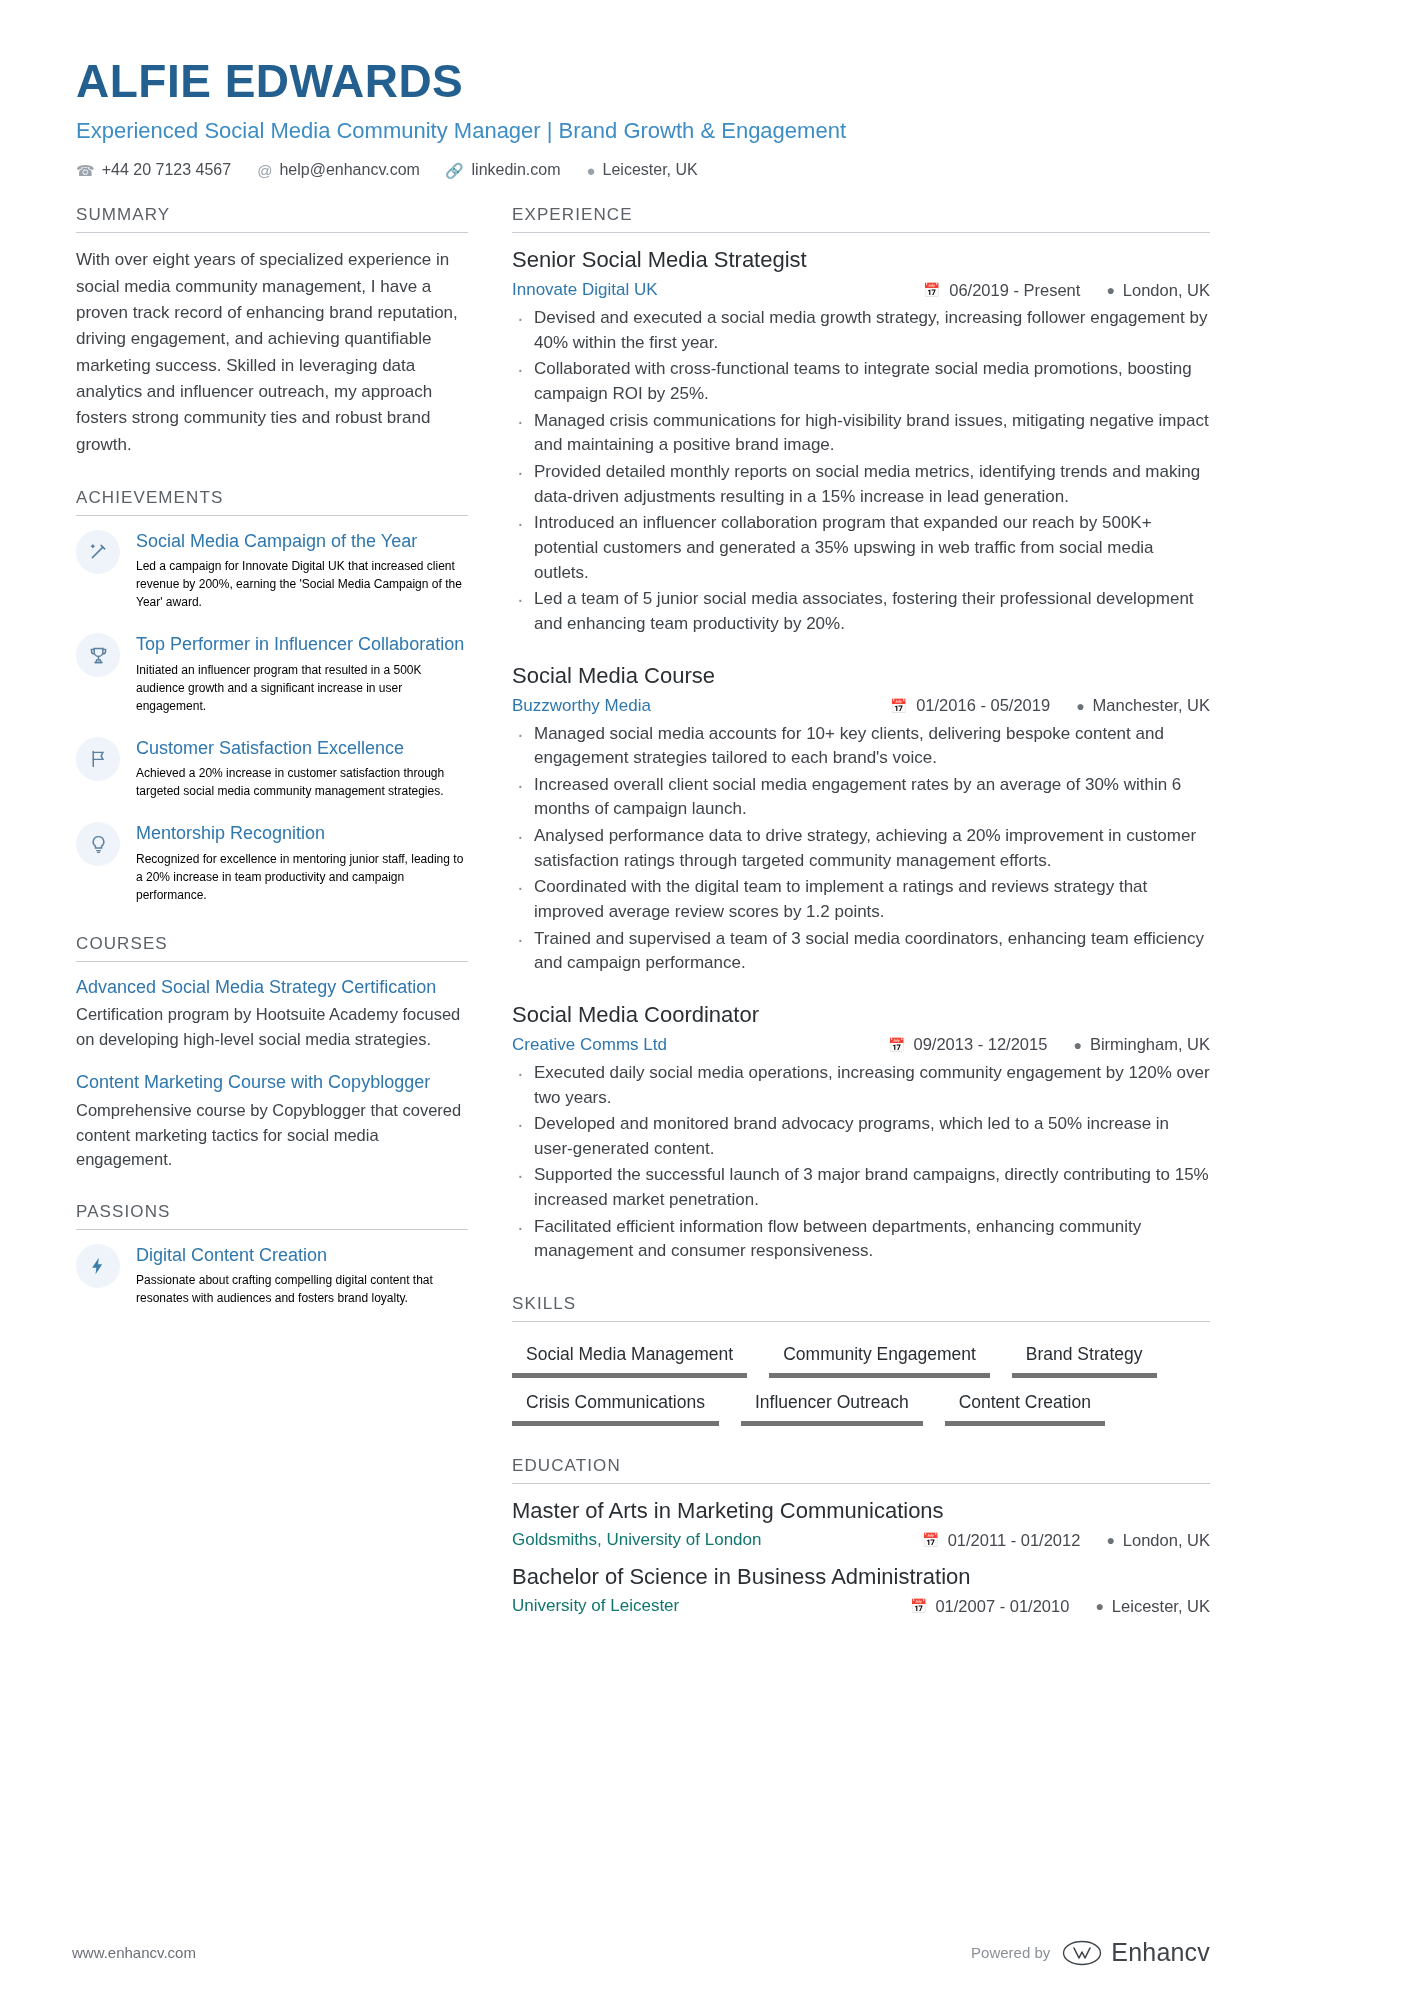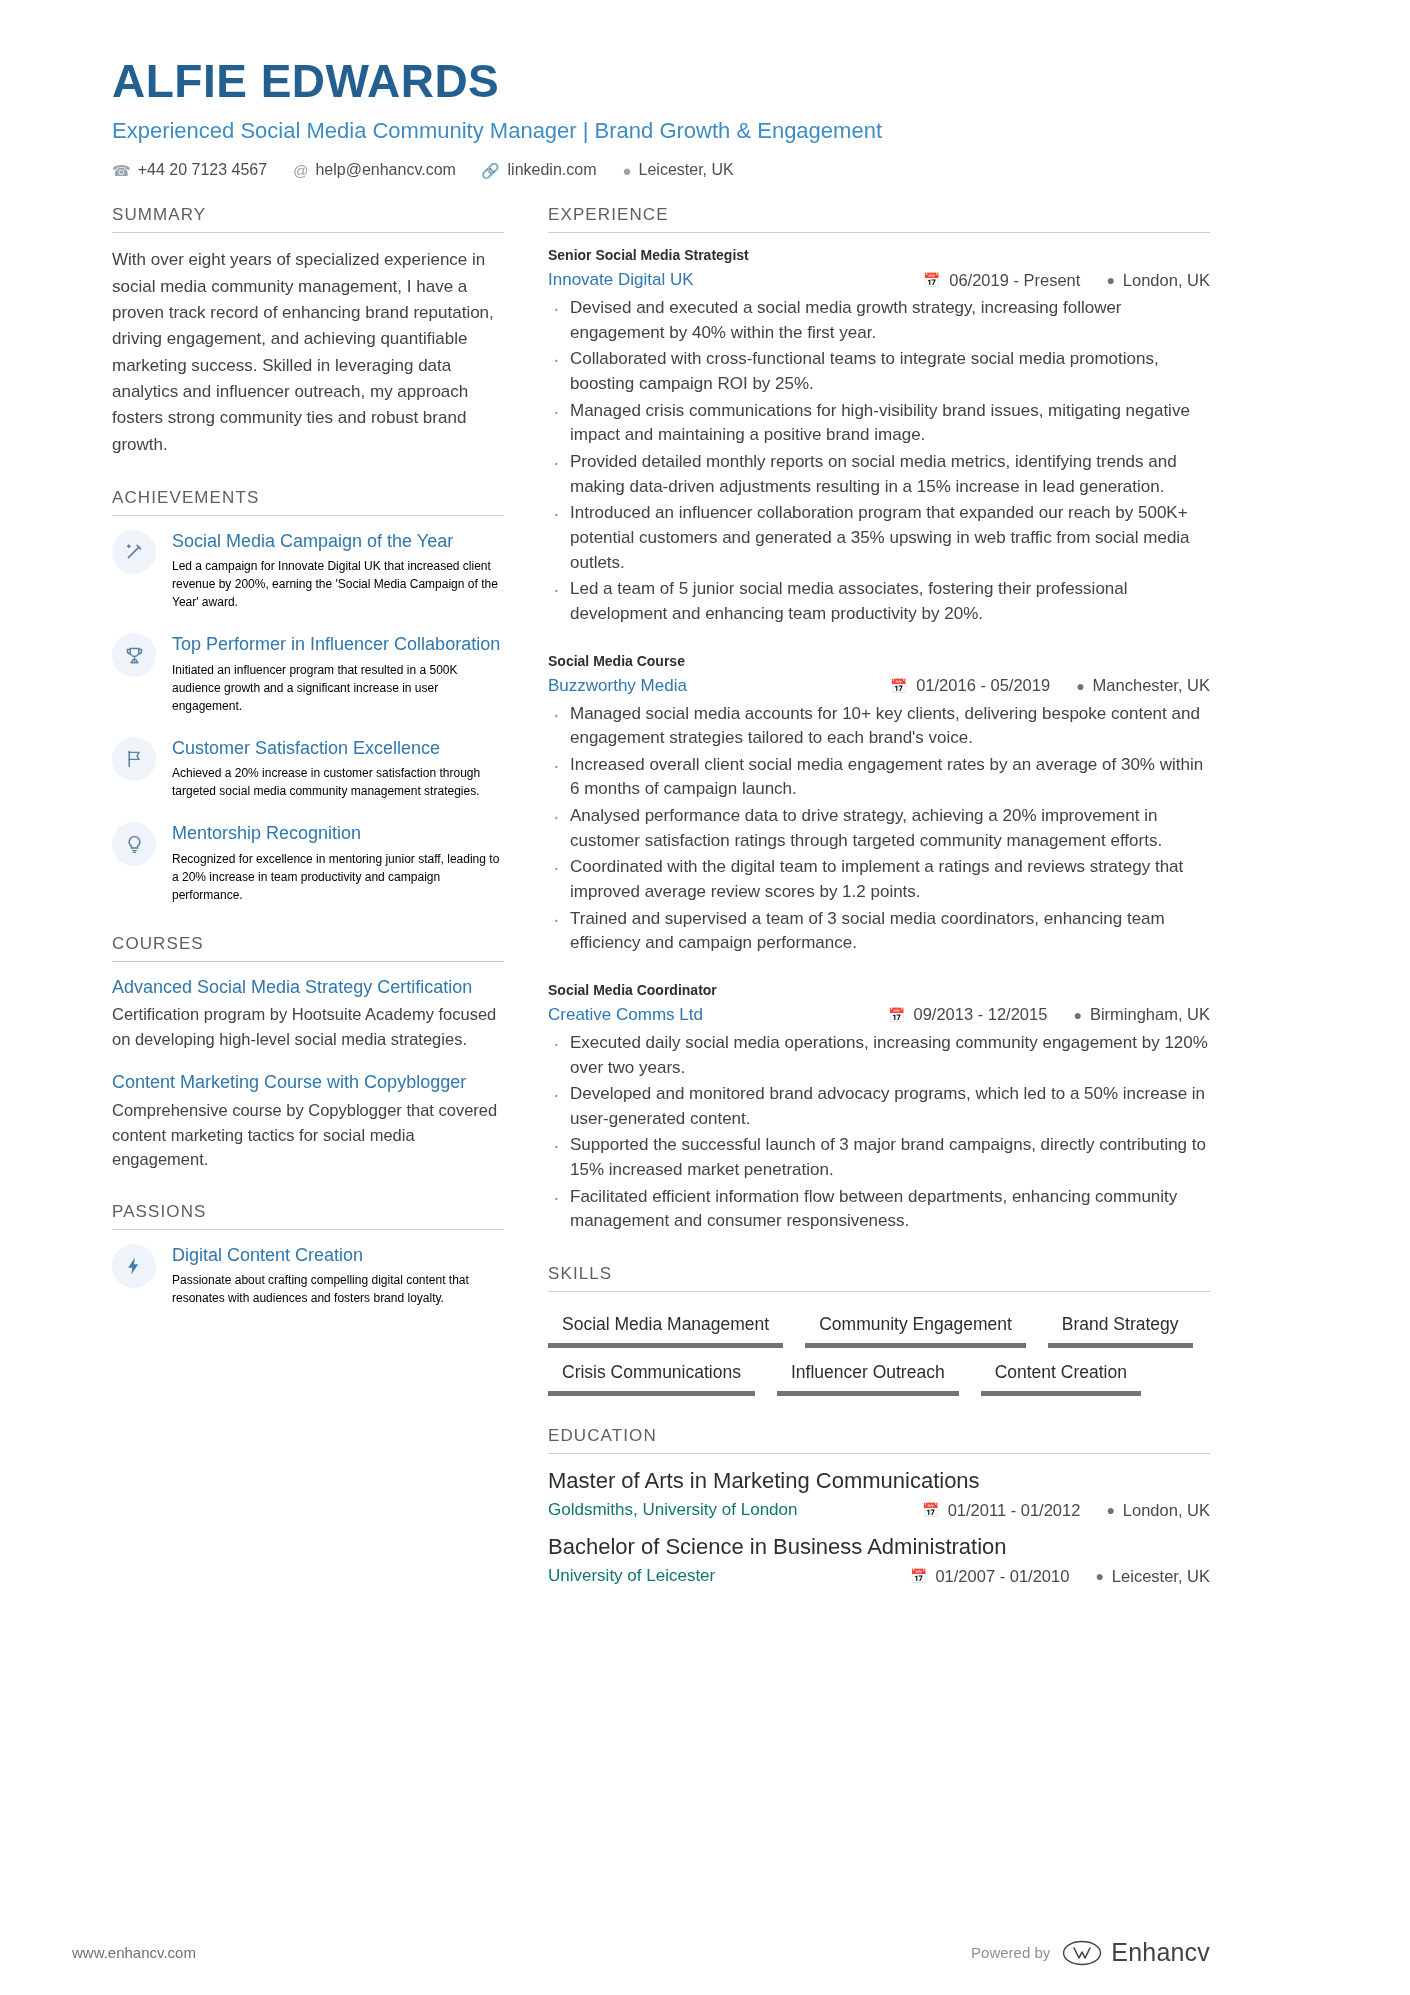--- a/index.html
+++ b/index.html
@@ -7,21 +7,21 @@
   body {
     width: 1410px;
     background: #ffffff;
     font-family: "Liberation Sans", sans-serif;
     color: #3a3f45;
     -webkit-font-smoothing: antialiased;
   }
   .page {
     width: 1282px;
     min-height: 1995px;
-    padding: 56px 72px 0 112px;
+    padding: 56px 72px 0 76px;
     position: relative;
     border-radius: 24px;
   }
 
   
   .name {
     font-size: 46px;
     font-weight: bold;
     letter-spacing: 0.5px;
     color: #24608f;
@@ -98,24 +98,24 @@
     font-size: 18px;
     color: #2f77ad;
     line-height: 1.3;
     margin-bottom: 3px;
   }
   .course-desc { font-size: 16.5px; line-height: 1.5; color: #3f4449; }
 
   
   .job { margin-bottom: 26px; }
   .job-title {
-    font-size: 14px;
+    font-size: 22px;
     color: #2a2f34;
     margin-bottom: 7px;
-    font-weight: bold;
+    font-weight: normal;
   }
   .job-meta {
     display: flex; align-items: center;
     margin-bottom: 6px;
     font-size: 17px;
   }
   .job-company { color: #2f77ad; flex: 0 0 auto; }
   .job-spacer { flex: 1 1 auto; }
   .meta-chunk {
     display: flex; align-items: center; gap: 8px;

